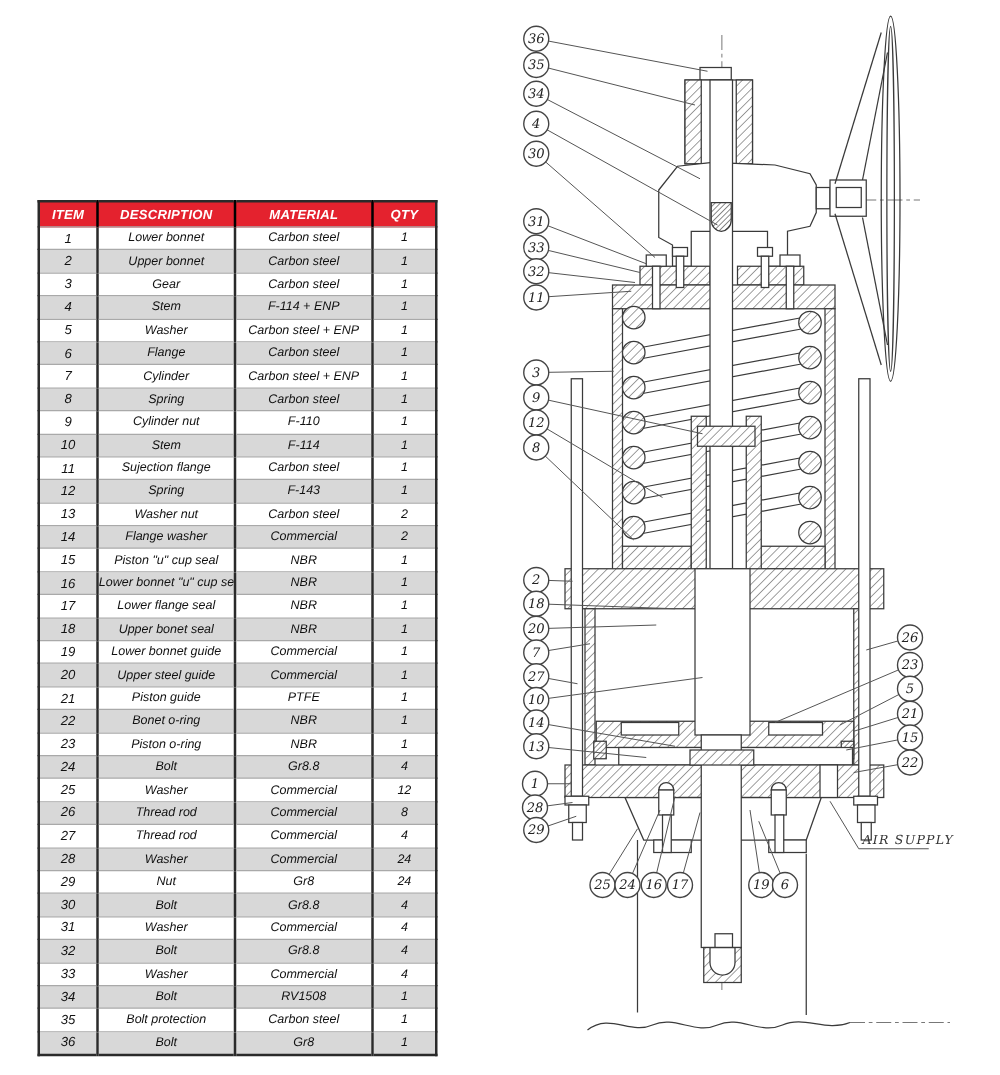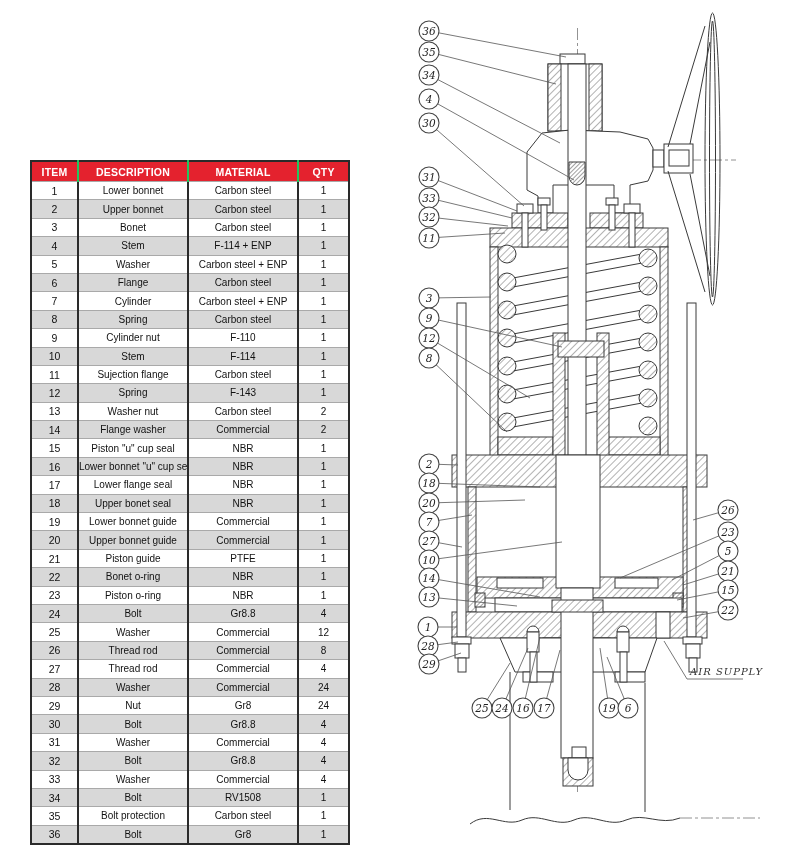--- a/index.html
+++ b/index.html
@@ -1,27 +1,27 @@
 <!DOCTYPE html>
 <html style="--accent: #e4222e; --altrow: #d8d8d8;"><head>
 <meta charset="utf-8">
 <style>
   html,body { margin:0; padding:0; }
   body {
     width:800px; height:860px; position:relative; background:#ffffff;
     font-family:"Liberation Sans", sans-serif; overflow:hidden;
   }
-  .table-wrap { position:absolute; left:30px; top:160px; width:318px; }
+  .table-wrap { position:absolute; left:30px; top:160px; width:318px;font-style:italic; }
   table.bom {
     border-collapse:collapse; width:100%; table-layout:fixed;
     border:2px solid #2a2a2a;
   }
   table.bom th {
     background:var(--accent,#e4222e); color:#fff; font-size:10.5px; font-weight:bold;
-    padding:4px 0 3px 0; border-left:2px solid #22c55e; letter-spacing:0.2px;
+    padding:4px 0 3px 0; border-left:2px solid #000000; letter-spacing:0.2px;
   }
   table.bom th:first-child { border-left:none; }
   table.bom td {
     font-size:10px; text-align:center; color:#111; padding:0; height:17.4px;
     border-left:2px solid #2a2a2a; border-top:1px solid #a9a9a9;
     overflow:hidden; white-space:nowrap;
   }
   table.bom td:first-child { border-left:none; font-size:10.5px; }
   table.bom tbody tr:nth-child(even) { background:var(--altrow,#d8d8d8); }
   table.bom tbody tr:nth-child(odd) { background:#ffffff; }
@@ -63,21 +63,21 @@
           <td>1</td>
         </tr>
         <tr>
           <td>2</td>
           <td>Upper bonnet</td>
           <td>Carbon steel</td>
           <td>1</td>
         </tr>
         <tr>
           <td>3</td>
-          <td>Bonet</td>
+          <td>Gear</td>
           <td>Carbon steel</td>
           <td>1</td>
         </tr>
         <tr>
           <td>4</td>
           <td>Stem</td>
           <td>F-114 + ENP</td>
           <td>1</td>
         </tr>
         <tr>
@@ -165,21 +165,21 @@
           <td>1</td>
         </tr>
         <tr>
           <td>19</td>
           <td>Lower bonnet guide</td>
           <td>Commercial</td>
           <td>1</td>
         </tr>
         <tr>
           <td>20</td>
-          <td>Upper bonnet guide</td>
+          <td>Upper steel guide</td>
           <td>Commercial</td>
           <td>1</td>
         </tr>
         <tr>
           <td>21</td>
           <td>Piston guide</td>
           <td>PTFE</td>
           <td>1</td>
         </tr>
         <tr>

